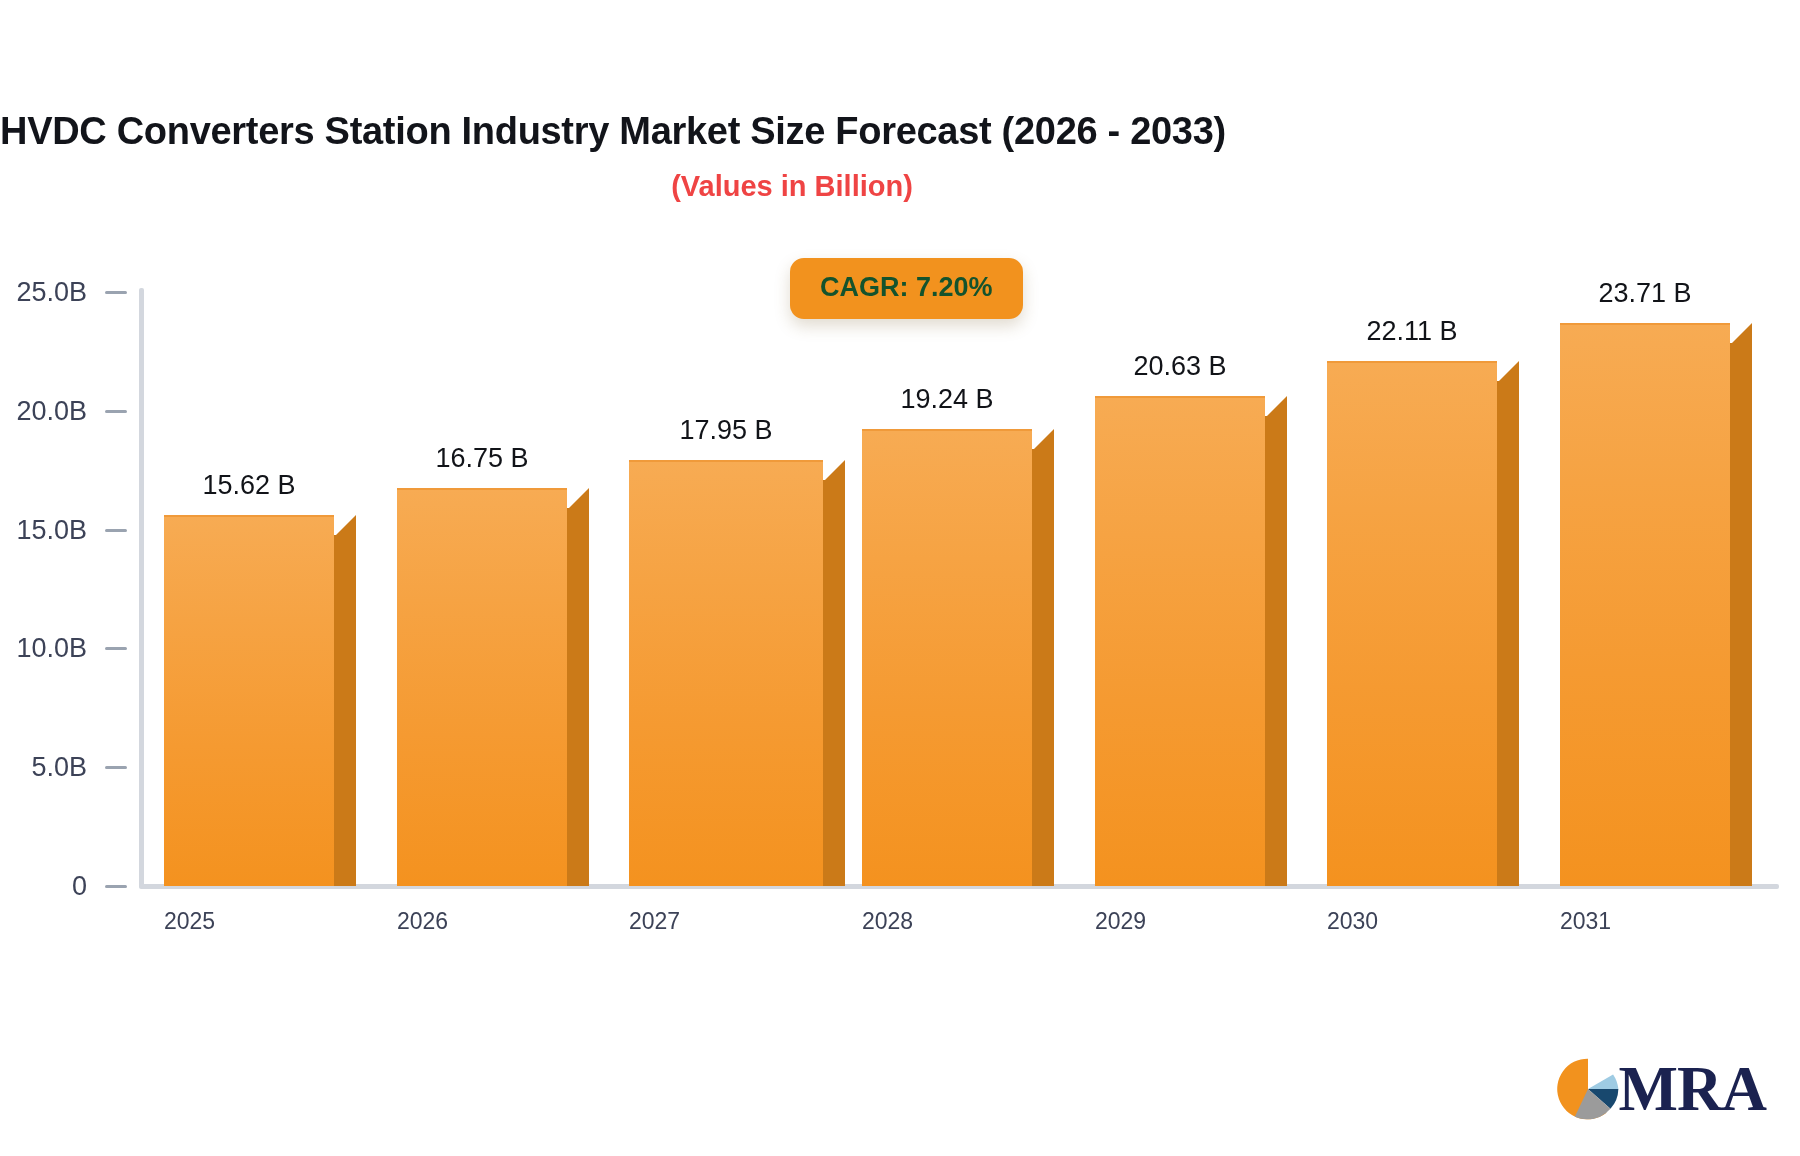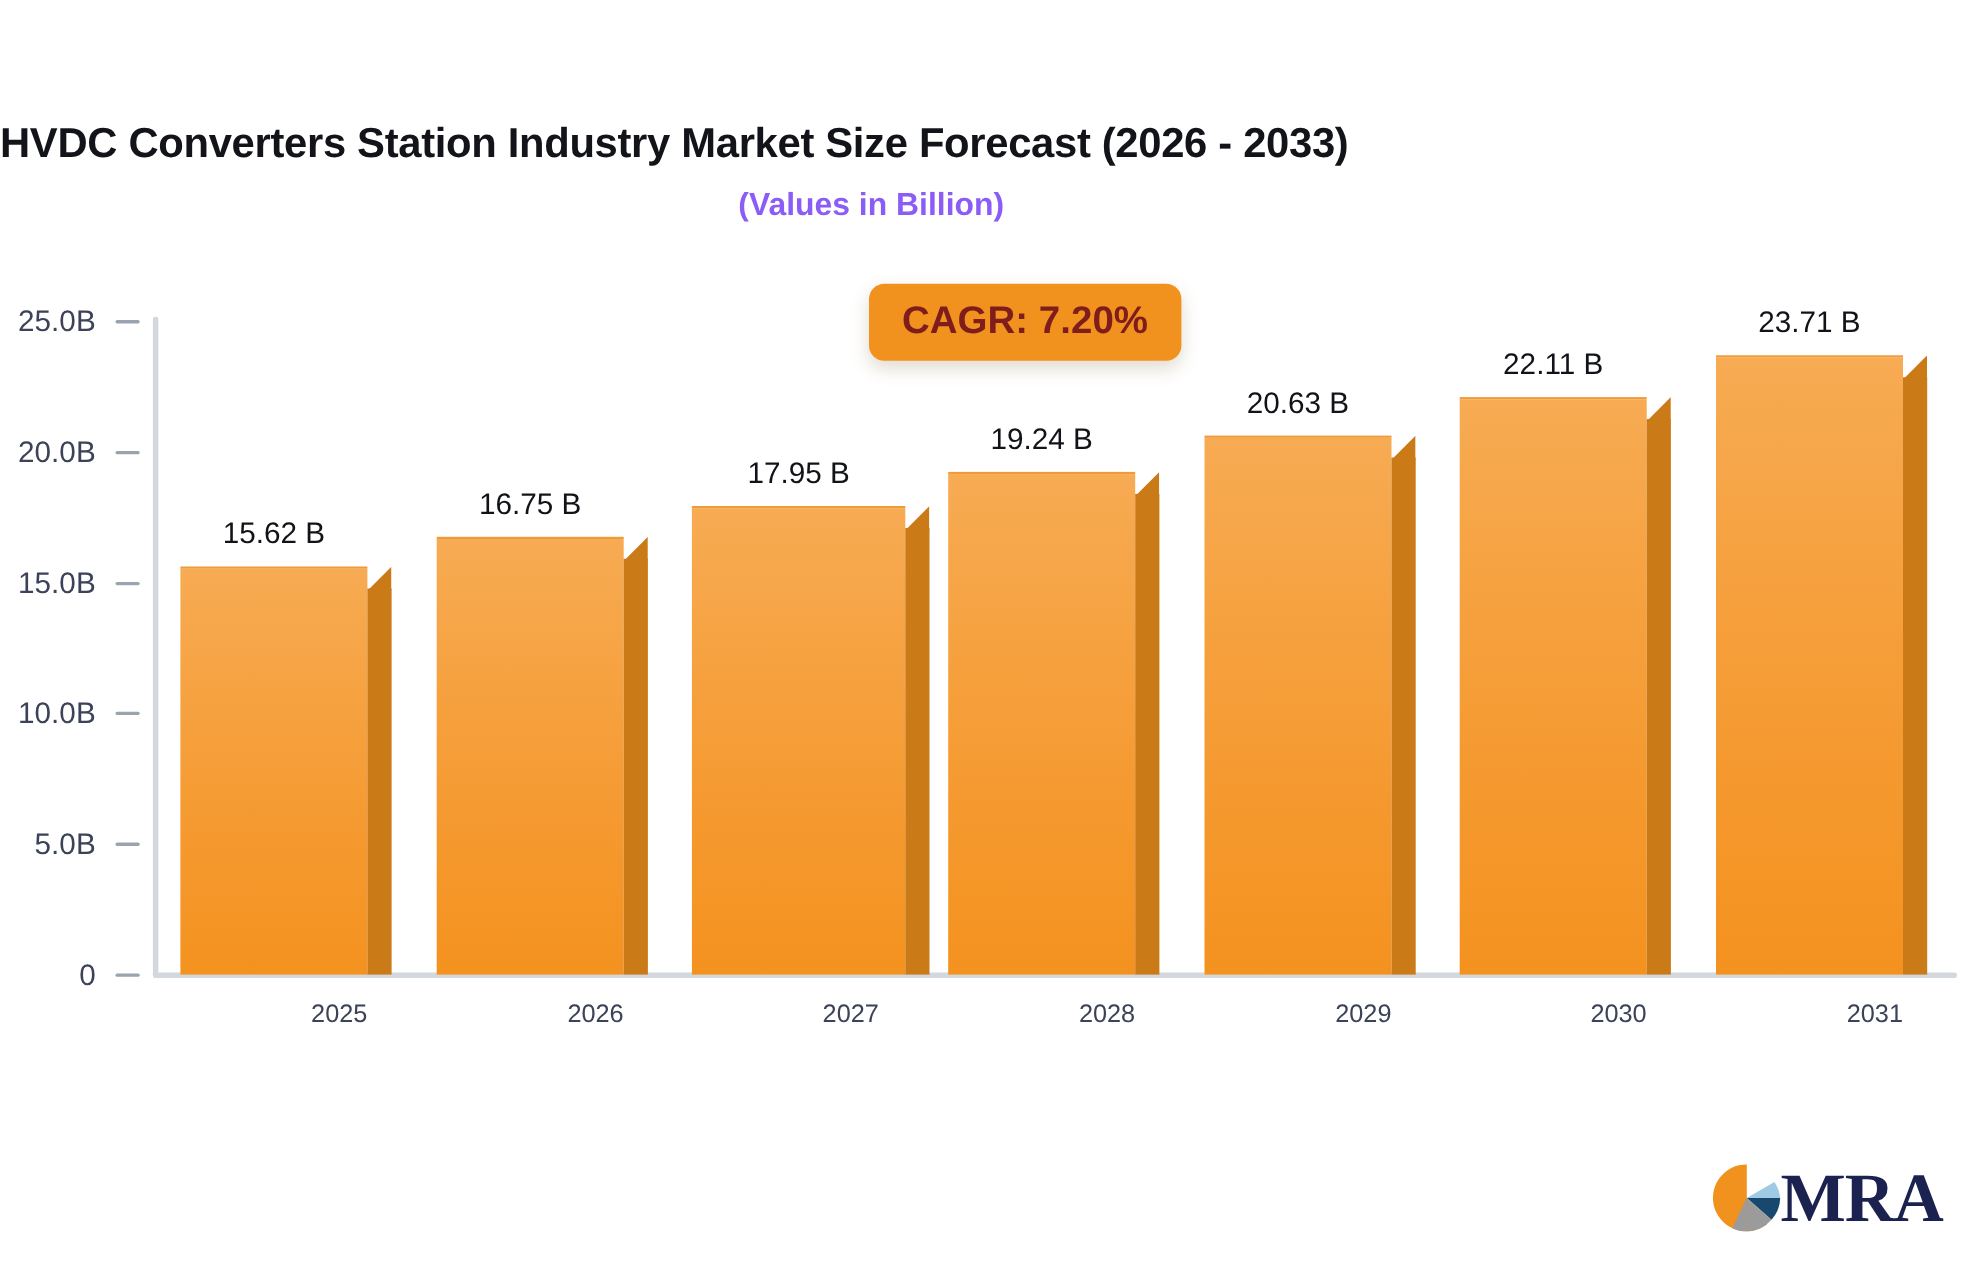--- a/index.html
+++ b/index.html
@@ -15,31 +15,31 @@
   .title {
     position: absolute; top: 110px; left: 0; width: 1800px;
     text-align: left;
     font-size: 38px; font-weight: bold; letter-spacing: -0.3px;
     color: #12141a;
   }
   .subtitle {
     position: absolute; top: 170px; left: 0; width: 1584px;
     text-align: center;
     font-size: 29px; font-weight: bold;
-    color: #8b5cf6;
+    color: #ef4444;
   }
 
   
   .cagr-badge {
     position: absolute; top: 258px; left: 790px;
     padding: 14px 30px 16px 30px;
     background: #f2921e;
     border-radius: 14px;
-    color: #7f1d1d;
-    font-size: 35px; font-weight: bold;
+    color: #14532d;
+    font-size: 27px; font-weight: bold;
     box-shadow: 0 7px 16px rgba(120,90,40,0.22);
     white-space: nowrap;
     z-index: 40;
   }
 
   
   
   .plot { position: absolute; left: 0; top: 0; width: 1800px; height: 1156px; }
 
   .y-axis-line {
@@ -87,21 +87,21 @@
   .bar-label {
     position: absolute;
     bottom: 100%; margin-bottom: 14px;
     left: 0; width: calc(100% - 22px);
     text-align: center;
     font-size: 27px; color: #111318;
     white-space: nowrap;
   }
   .x-label {
     position: absolute; top: 908px;
-    text-align: right;
+    text-align: left;
     font-size: 23px; color: #3c4257;
     white-space: nowrap;
   }
 
   
   .logo {
     position: absolute; right: 34px; bottom: 34px;
     display: flex; align-items: center; gap: 4px; justify-content: flex-end;
   }
   .logo-mark { width: 66px; height: 66px; display: block; }

